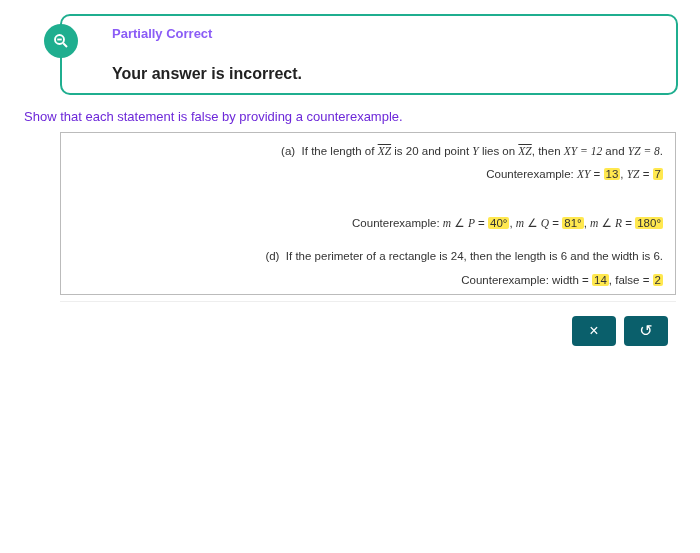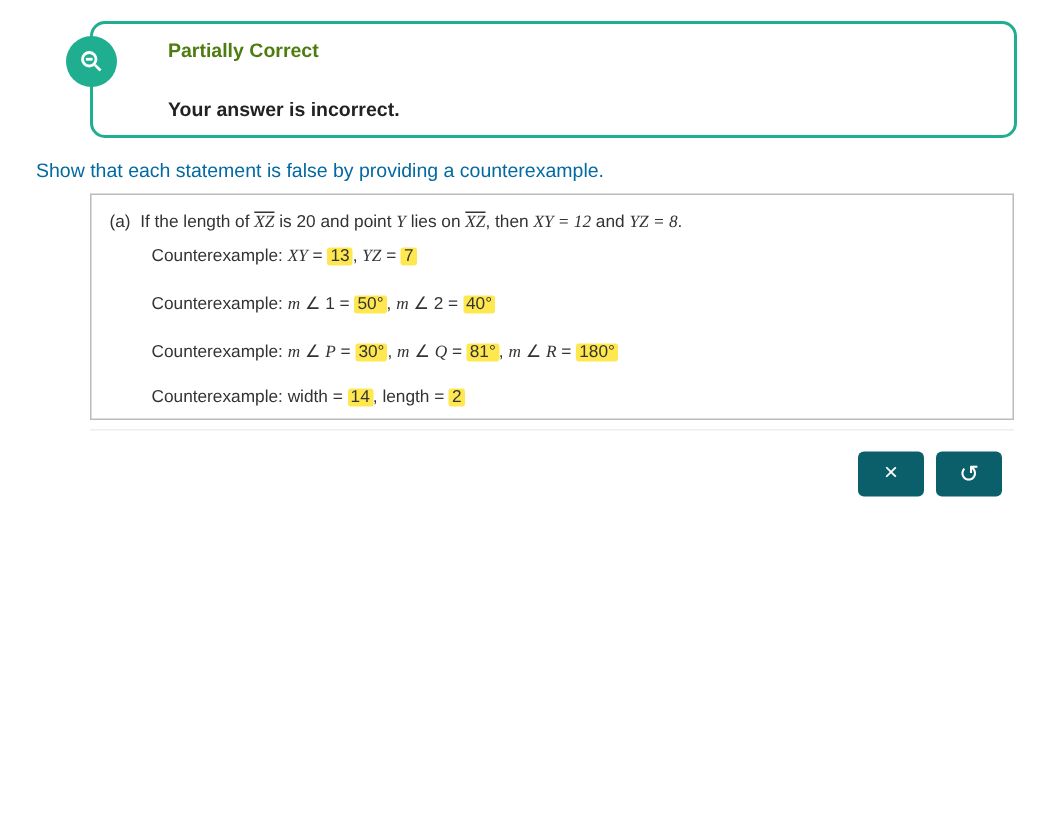--- a/index.html
+++ b/index.html
@@ -28,47 +28,48 @@
     width: 34px;
     height: 34px;
     border-radius: 50%;
     background: #1fae8f;
     display: flex;
     align-items: center;
     justify-content: center;
   }
   .status-badge svg { display: block; }
   .status-title {
-    color: #4d7c0f;
+    color: #8b5cf6;
     font-weight: bold;
     font-size: 13px;
     margin-bottom: 4px;
   }
   .status-sub {
     font-weight: bold;
-    font-size: 13px;
+    font-size: 16px;
     color: #222;
     margin-top: 24px;
   }
   .instruct {
     margin: 14px 24px 6px 24px;
     font-size: 13px;
-    color: #0369a1;
+    color: #6d28d9;
   }
   .content-box {
     border: 1px solid #bbb;
     margin: 8px 24px 0 60px;
     padding: 0;
   }
   .part {
     border-top: none;
     padding: 10px 12px 8px 12px;
     border-bottom: 0px solid #ddd;
     font-size: 11.5px;
     color: #333;
+    text-align: right;
   }
   .part + .part { border-top: 0; }
   .stmt { margin-bottom: 8px; line-height: 1.5; }
   .counter {
     margin-left: 28px;
     font-size: 11.5px;
   }
   .mathit { font-style: italic; font-family: 'Times New Roman', serif; }
   .over { text-decoration: overline; font-family: 'Times New Roman', serif; font-style: italic; }
   .hl { background: #ffe84f; padding: 0 2px; border-radius: 2px; font-style: normal; font-family: Arial, sans-serif; }
@@ -126,39 +127,38 @@
       <span>If the length of </span><span class="over">XZ</span><span> is 20 and point </span><span class="mathit">Y</span><span> lies on </span><span class="over">XZ</span><span>, then </span><span class="mathit">XY = 12</span><span> and </span><span class="mathit">YZ = 8</span><span>.</span>
     </div>
     <div class="counter">
       <span>Counterexample:  </span>
       <span class="mathit">XY</span><span> = </span><span class="hl">13</span><span>, </span>
       <span class="mathit">YZ</span><span> = </span><span class="hl">7</span>
     </div>
   </div>
 
   <div class="part">
-    <div class="counter">
-      <span>Counterexample:  </span>
-      <span class="mathit">m</span> <span class="angle">∠</span> <span>1</span><span> = </span><span class="hl">50°</span><span>, </span>
-      <span class="mathit">m</span> <span class="angle">∠</span> <span>2</span><span> = </span><span class="hl">40°</span>
-    </div>
   </div>
 
   <div class="part">
     <div class="counter">
       <span>Counterexample:  </span>
-      <span class="mathit">m</span> <span class="angle">∠</span> <span class="mathit">P</span><span> = </span><span class="hl">30°</span><span>, </span>
+      <span class="mathit">m</span> <span class="angle">∠</span> <span class="mathit">P</span><span> = </span><span class="hl">40°</span><span>, </span>
       <span class="mathit">m</span> <span class="angle">∠</span> <span class="mathit">Q</span><span> = </span><span class="hl">81°</span><span>, </span>
       <span class="mathit">m</span> <span class="angle">∠</span> <span class="mathit">R</span><span> = </span><span class="hl">180°</span>
     </div>
   </div>
 
   <div class="part">
+    <div class="stmt">
+      <span>(d)</span>&nbsp;
+      <span>If the perimeter of a rectangle is 24, then the length is 6 and the width is 6.</span>
+    </div>
     <div class="counter">
-      <span>Counterexample:   width</span><span> = </span><span class="hl">14</span><span>,  length</span><span> = </span><span class="hl">2</span>
+      <span>Counterexample:   width</span><span> = </span><span class="hl">14</span><span>,  false</span><span> = </span><span class="hl">2</span>
     </div>
   </div>
 
 </div>
 
 <div class="btnbar">
   <div class="btnbar-inner">
     <button class="btn">
       <span>×</span>
     </button>

